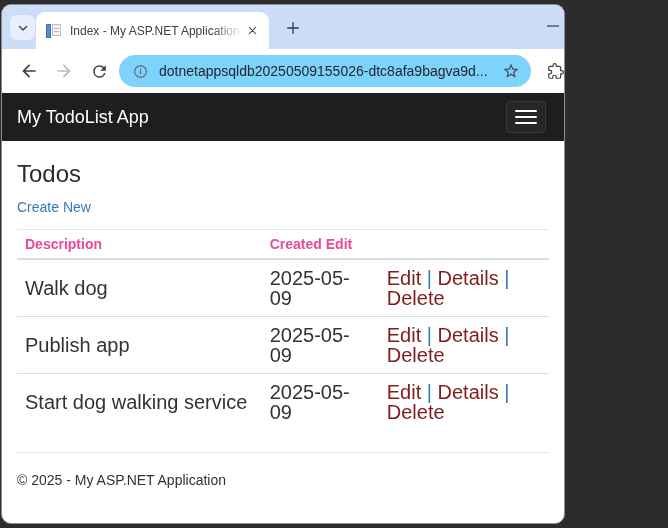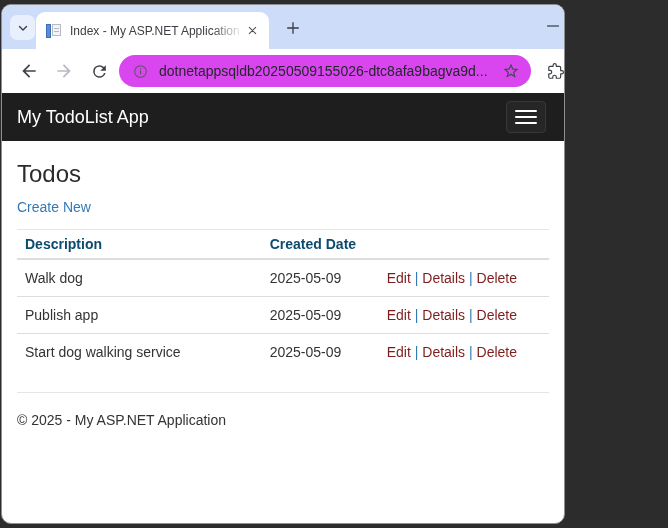--- a/index.html
+++ b/index.html
@@ -27,21 +27,21 @@
           color:#3a3d42;display:flex;align-items:center;justify-content:center;padding:0;cursor:pointer;}
   .wctl{position:absolute;top:0;width:42px;height:42px;border:none;background:transparent;color:#1c1c1c;
           display:flex;align-items:center;justify-content:center;padding:0;cursor:pointer;}
   .wctl.min{left:530px;} .wctl.max{left:575px;} .wctl.close{left:620px;}
 
   
   .toolbar{position:relative;height:44px;background:#fff;}
   .navbtn{position:absolute;top:4px;width:36px;height:36px;border:none;background:transparent;border-radius:50%;
           display:flex;align-items:center;justify-content:center;padding:0;cursor:pointer;}
   .nav-back{left:9px;color:#3e4247;} .nav-fwd{left:44px;color:#b7bbc1;} .nav-reload{left:79px;color:#3e4247;}
-  .omnibox{position:absolute;left:117px;top:6px;width:412px;height:32px;background:#d946ef;border-radius:16px;
+  .omnibox{position:absolute;left:117px;top:6px;width:412px;height:32px;background:#7dd3fc;border-radius:16px;
           display:flex;align-items:center;padding:0 10px 0 12px;box-sizing:border-box;}
   .omni-info{color:#565a61;flex:0 0 18px;display:flex;align-items:center;justify-content:center;border:none;background:transparent;padding:0;cursor:pointer;}
   .omni-url{flex:1;font-size:14px;color:#24262b;margin-left:10px;white-space:nowrap;overflow:hidden;}
   .omni-star{color:#45484e;flex:0 0 20px;display:flex;align-items:center;justify-content:center;border:none;background:transparent;padding:0;cursor:pointer;}
   .tb-right{position:absolute;top:4px;width:36px;height:36px;border:none;background:transparent;
           display:flex;align-items:center;justify-content:center;padding:0;cursor:pointer;}
   .ext{left:535px;color:#3e4247;} .prof{left:585px;color:#1a73e8;} .menu3{left:627px;color:#3e4247;}
   .tb-divider{position:absolute;left:580px;top:12px;width:1px;height:20px;background:#c9d4e8;}
 
   
@@ -50,22 +50,22 @@
   .nav-toggle{position:absolute;right:18px;top:8px;width:40px;height:32px;background:#262626;border:1px solid #383838;
           border-radius:4px;display:flex;flex-direction:column;align-items:center;justify-content:center;gap:4px;padding:0;cursor:pointer;}
   .nav-toggle .bar{width:22px;height:2px;background:#fff;border-radius:1px;}
 
   
   .content{padding:0 15px;color:#333;}
   .page-heading{font-size:24px;font-weight:400;color:#2b2b2b;margin:19px 0 10px;}
   .create-link{font-size:14px;color:#337ab7;text-decoration:none;cursor:pointer;}
   .create-wrap{margin:0 0 2px;}
   table.grid{width:100%;border-collapse:collapse;margin-top:13px;border-top:1px solid #e6e6e6;}
-  table.grid th{text-align:left;font-size:14px;color:#0c4a6e;font-weight:700;padding:6px 8px;border-bottom:2px solid #ddd;}
-  table.grid td{font-size:14px;color:#333;padding:8px 8px;border-top:1px solid #ddd;line-height:20px;margin-top:48px;}
+  table.grid th{text-align:left;font-size:14px;color:#ec4899;font-weight:700;padding:6px 8px;border-bottom:2px solid #ddd;}
+  table.grid td{font-size:20px;color:#333;padding:8px 8px;border-top:1px solid #ddd;line-height:20px;margin-top:48px;}
   table.grid tr:first-child td{border-top:none;}
   .col-desc{width:46%;} .col-date{width:22%;}
   .actions a{color:#7f1d1d;text-decoration:none;cursor:pointer;}
   .actions .sep{color:#337ab7;}
   hr.footer-rule{margin:22px 0 0;border:0;border-top:1px solid #e5e5e5;}
   .site-footer p{margin:19px 0;font-size:14px;color:#333;}
   .ic{display:block;}
 </style>
 </head>
 <body>
@@ -206,21 +206,21 @@
     </div>
 
     <div class="content">
       <h2 class="page-heading">Todos</h2>
       <p class="create-wrap"><a class="create-link">Create New</a></p>
 
       <table class="grid">
         <thead>
           <tr>
             <th class="col-desc">Description</th>
-            <th class="col-date">Created Date</th>
+            <th class="col-date">Created Edit</th>
             <th></th>
           </tr>
         </thead>
         <tbody>
           <tr>
             <td>Walk dog</td>
             <td>2025-05-09</td>
             <td class="actions">
               <a>Edit</a>
               <span class="sep">|</span>

